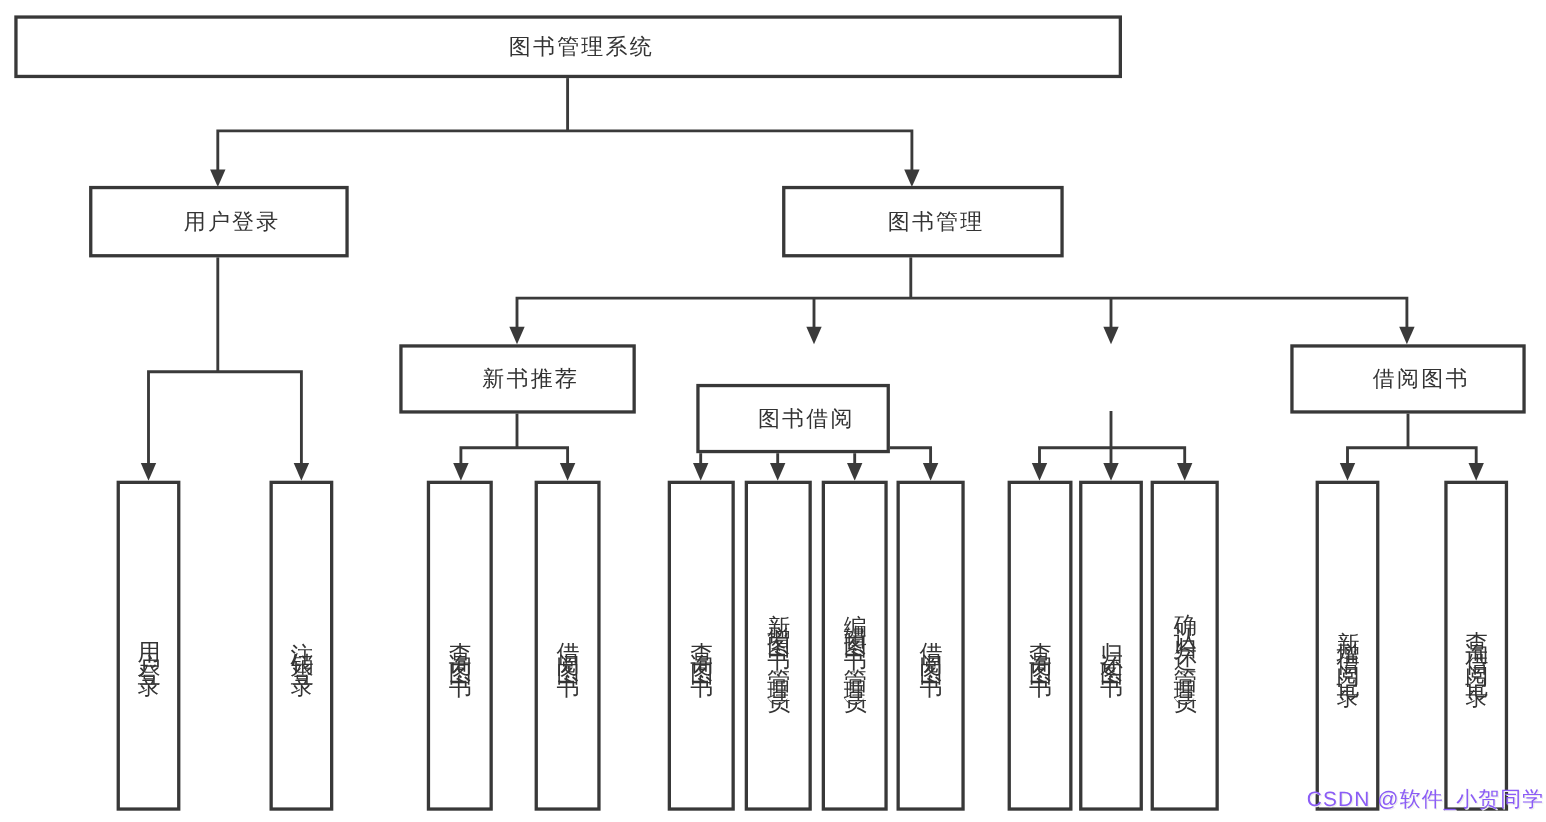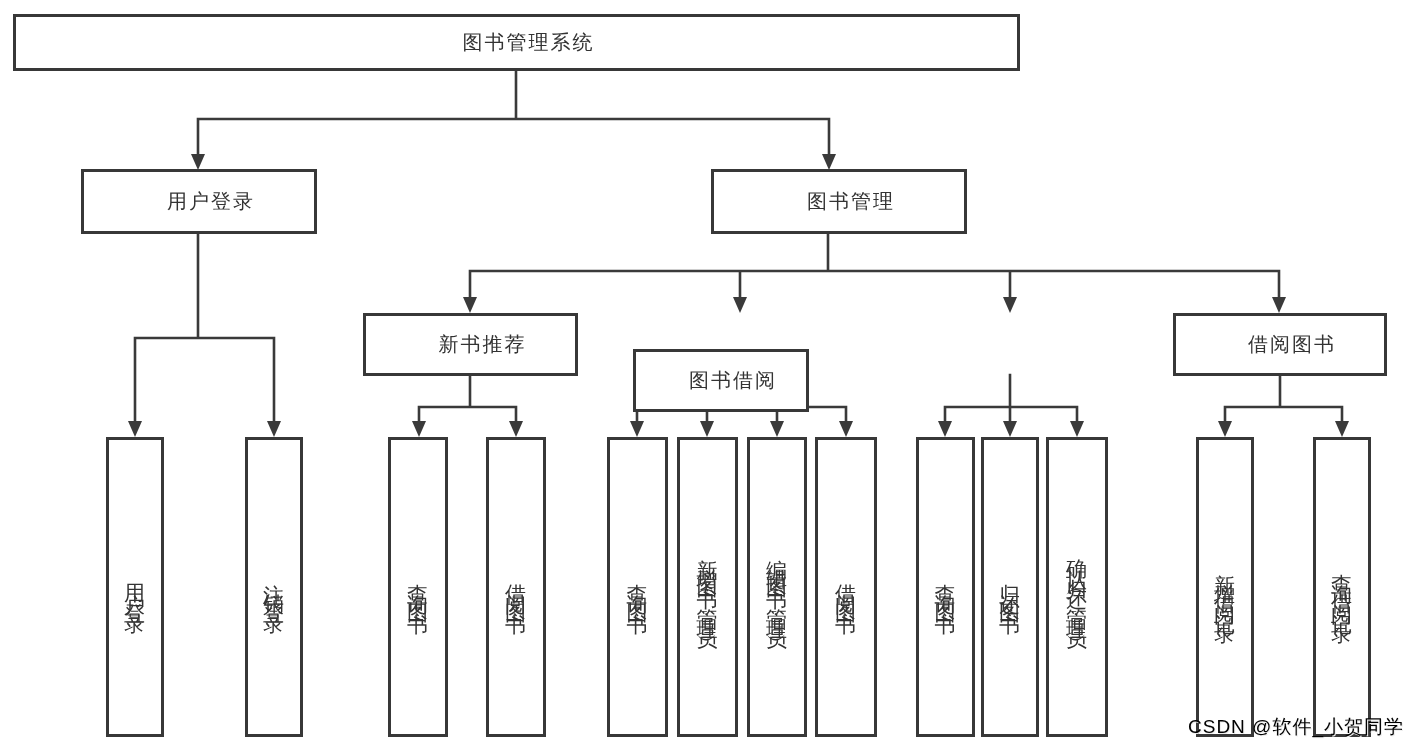--- a/index.html
+++ b/index.html
@@ -60,21 +60,21 @@
   .n-cb1 { left:916px;  width:59px; }
   .n-cb2 { left:981px;  width:58px; }
   .n-cb3 { left:1046px; width:62px; }
   .n-br1 { left:1196px; width:58px; }
   .n-br2 { left:1313px; width:58px; }
   
   .watermark{
     position:absolute;
     left:1188px; top:714px;
     font-size:19px;
-    color:#000000;
+    color:#8b5cf6;
     letter-spacing:1px;
     text-shadow:1px 1px 0 #ededed;
     white-space:nowrap;
     z-index:5;
   }
 </style>
 </head>
 <body>
 
 <div id="canvas">

